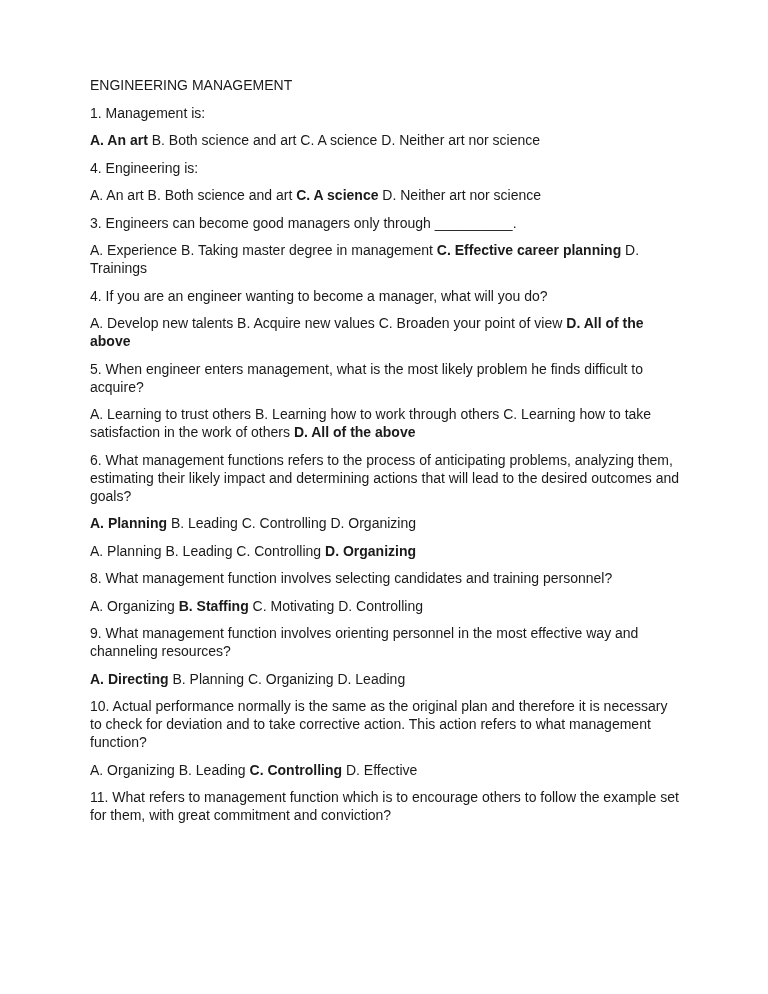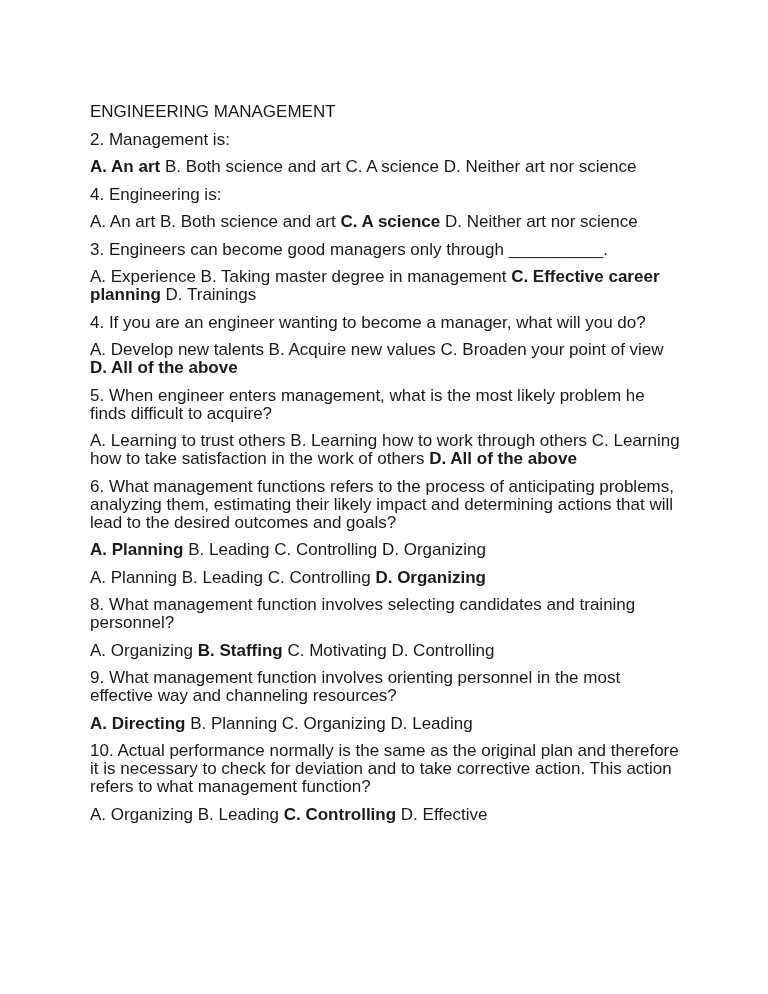--- a/index.html
+++ b/index.html
@@ -11,42 +11,42 @@
       width: 768px;
       height: 994px;
       overflow: hidden;
       position: relative;
       font-family: "Liberation Sans", sans-serif;
       color: #1a1a1a;
     }
     .page {
       position: absolute;
       left: 90px;
-      top: 103px;
+      top: 76px;
       width: 592px;
-      font-size: 17px;
+      font-size: 14px;
       line-height: 18px;
     }
     .para {
       margin: 0 0 9.5px 0;
     }
     .title {
       margin-bottom: 9.5px;
     }
     .bold {
       font-weight: bold;
     }
   </style>
 </head>
 <body>
 
 <div class="page">
   <p class="para title">ENGINEERING MANAGEMENT</p>
 
-  <p class="para">2. Management is:</p>
+  <p class="para">1. Management is:</p>
   <p class="para"><span class="bold">A. An art</span><span> B. Both science and art C. A science D. Neither art nor science</span></p>
 
   <p class="para">4. Engineering is:</p>
   <p class="para"><span>A. An art B. Both science and art </span><span class="bold">C. A science</span><span> D. Neither art nor science</span></p>
 
   <p class="para">3. Engineers can become good managers only through __________.</p>
   <p class="para"><span>A. Experience B. Taking master degree in management </span><span class="bold">C. Effective career planning</span><span> D. Trainings</span></p>
 
   <p class="para">4. If you are an engineer wanting to become a manager, what will you do?</p>
   <p class="para"><span>A. Develop new talents B. Acquire new values C. Broaden your point of view </span><span class="bold">D. All of the above</span></p>
@@ -61,13 +61,14 @@
 
   <p class="para">8. What management function involves selecting candidates and training personnel?</p>
   <p class="para"><span>A. Organizing </span><span class="bold">B. Staffing</span><span> C. Motivating D. Controlling</span></p>
 
   <p class="para">9. What management function involves orienting personnel in the most effective way and channeling resources?</p>
   <p class="para"><span class="bold">A. Directing</span><span> B. Planning C. Organizing D. Leading</span></p>
 
   <p class="para">10. Actual performance normally is the same as the original plan and therefore it is necessary to check for deviation and to take corrective action. This action refers to what management function?</p>
   <p class="para"><span>A. Organizing B. Leading </span><span class="bold">C. Controlling</span><span> D. Effective</span></p>
 
+  <p class="para">11. What refers to management function which is to encourage others to follow the example set for them, with great commitment and conviction?</p>
 </div>
 
 </body></html>

